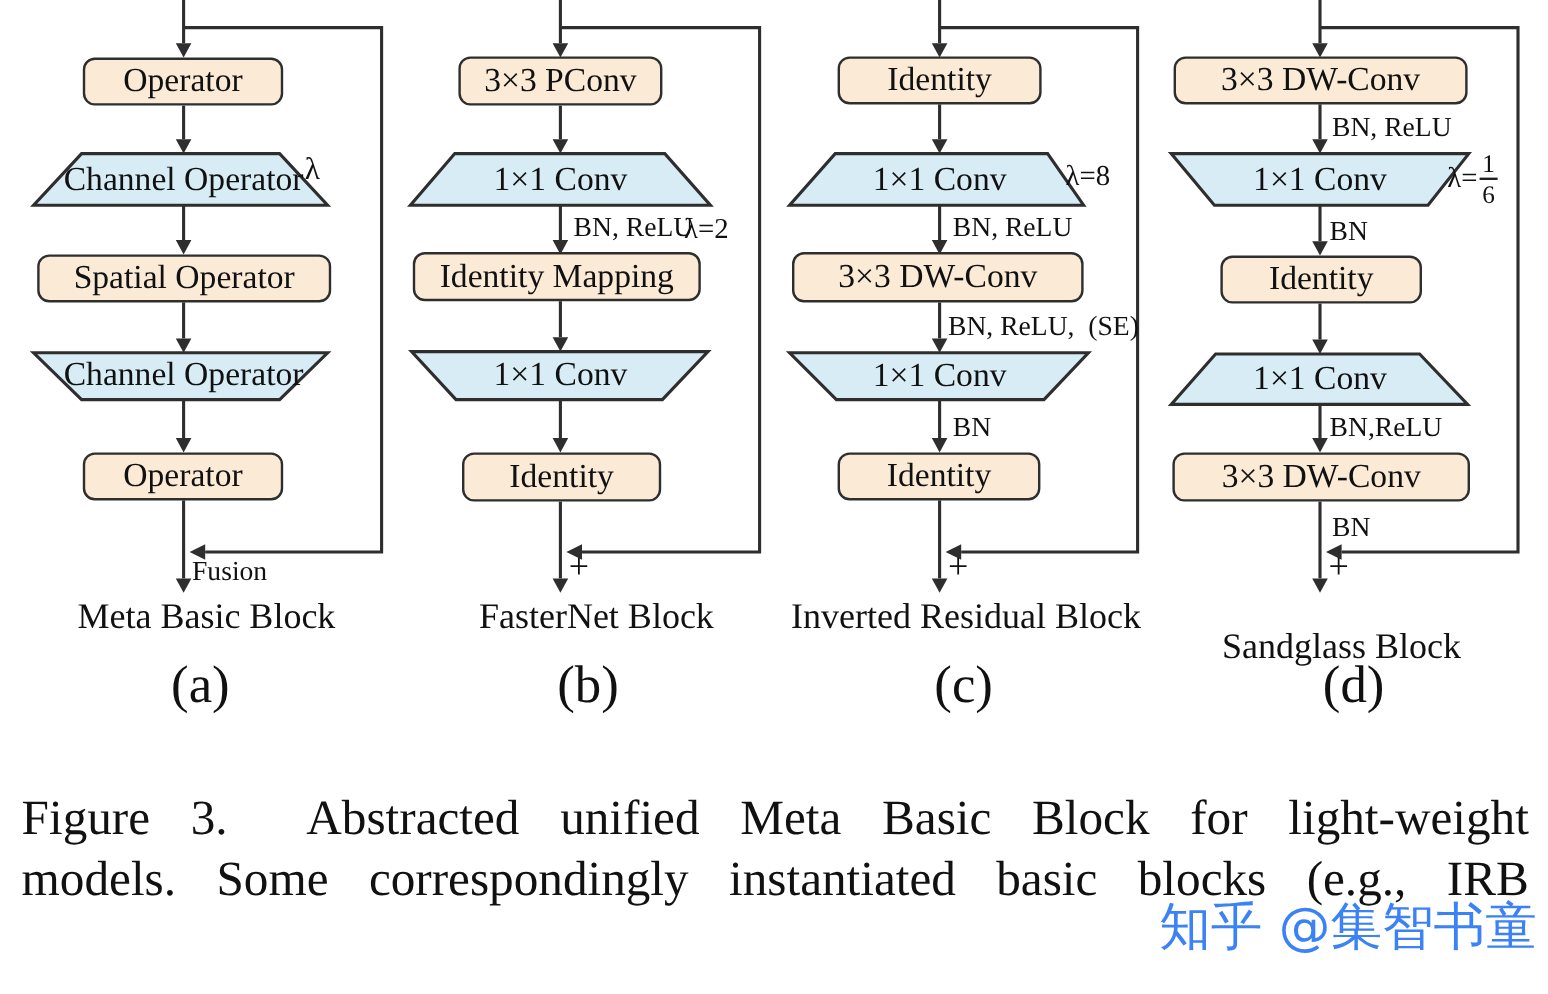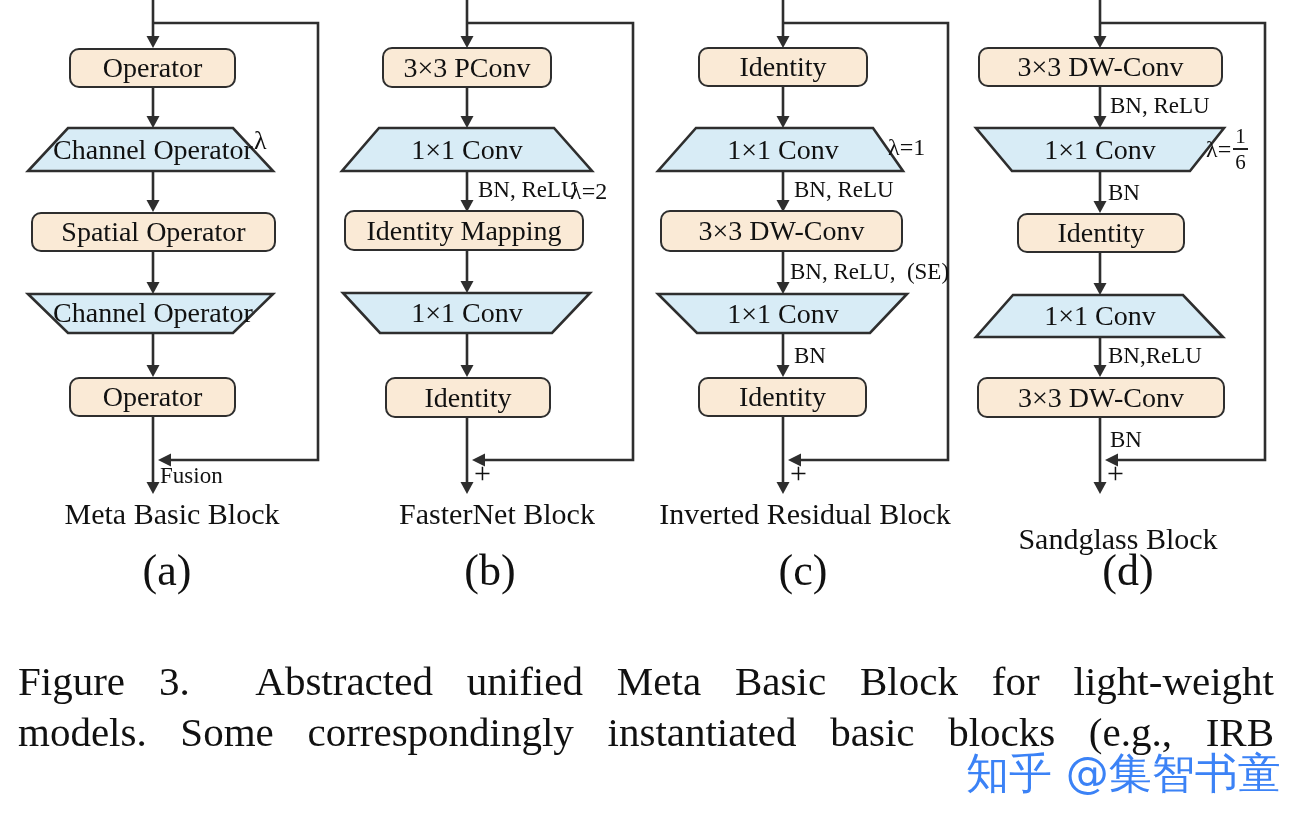--- a/index.html
+++ b/index.html
@@ -144,21 +144,21 @@
     <div class="trap-label" style="left:367px;top:294px;width:200px;height:38px;">1×1 Conv</div>
     <div class="node" style="left:385px;top:377px;width:166px;height:41px;">Identity</div>
     <div class="plus" style="left:474px;top:458px;">+</div>
     <div class="blockname" style="left:337px;top:499px;">FasterNet Block</div>
     <div class="letter" style="left:440px;top:549px;">(b)</div>
   </div>
 
   <div>
     <div class="node" style="left:698px;top:47px;width:170px;height:40px;">Identity</div>
     <div class="trap-label" style="left:683px;top:129px;width:200px;height:42px;">1×1 Conv</div>
-    <div class="lam" style="left:888px;top:135px;">λ=1</div>
+    <div class="lam" style="left:888px;top:135px;">λ=8</div>
     <div class="ann" style="left:794px;top:178px;">BN, ReLU</div>
     <div class="node" style="left:660px;top:210px;width:243px;height:42px;">3×3 DW-Conv</div>
     <div class="ann" style="left:790px;top:260px;">BN, ReLU,&nbsp; (SE)</div>
     <div class="trap-label" style="left:683px;top:295px;width:200px;height:37px;">1×1 Conv</div>
     <div class="ann" style="left:794px;top:344px;">BN</div>
     <div class="node" style="left:698px;top:377px;width:169px;height:40px;">Identity</div>
     <div class="plus" style="left:790px;top:458px;">+</div>
     <div class="blockname" style="left:645px;top:499px;">Inverted Residual Block</div>
     <div class="letter" style="left:753px;top:549px;">(c)</div>
   </div>

